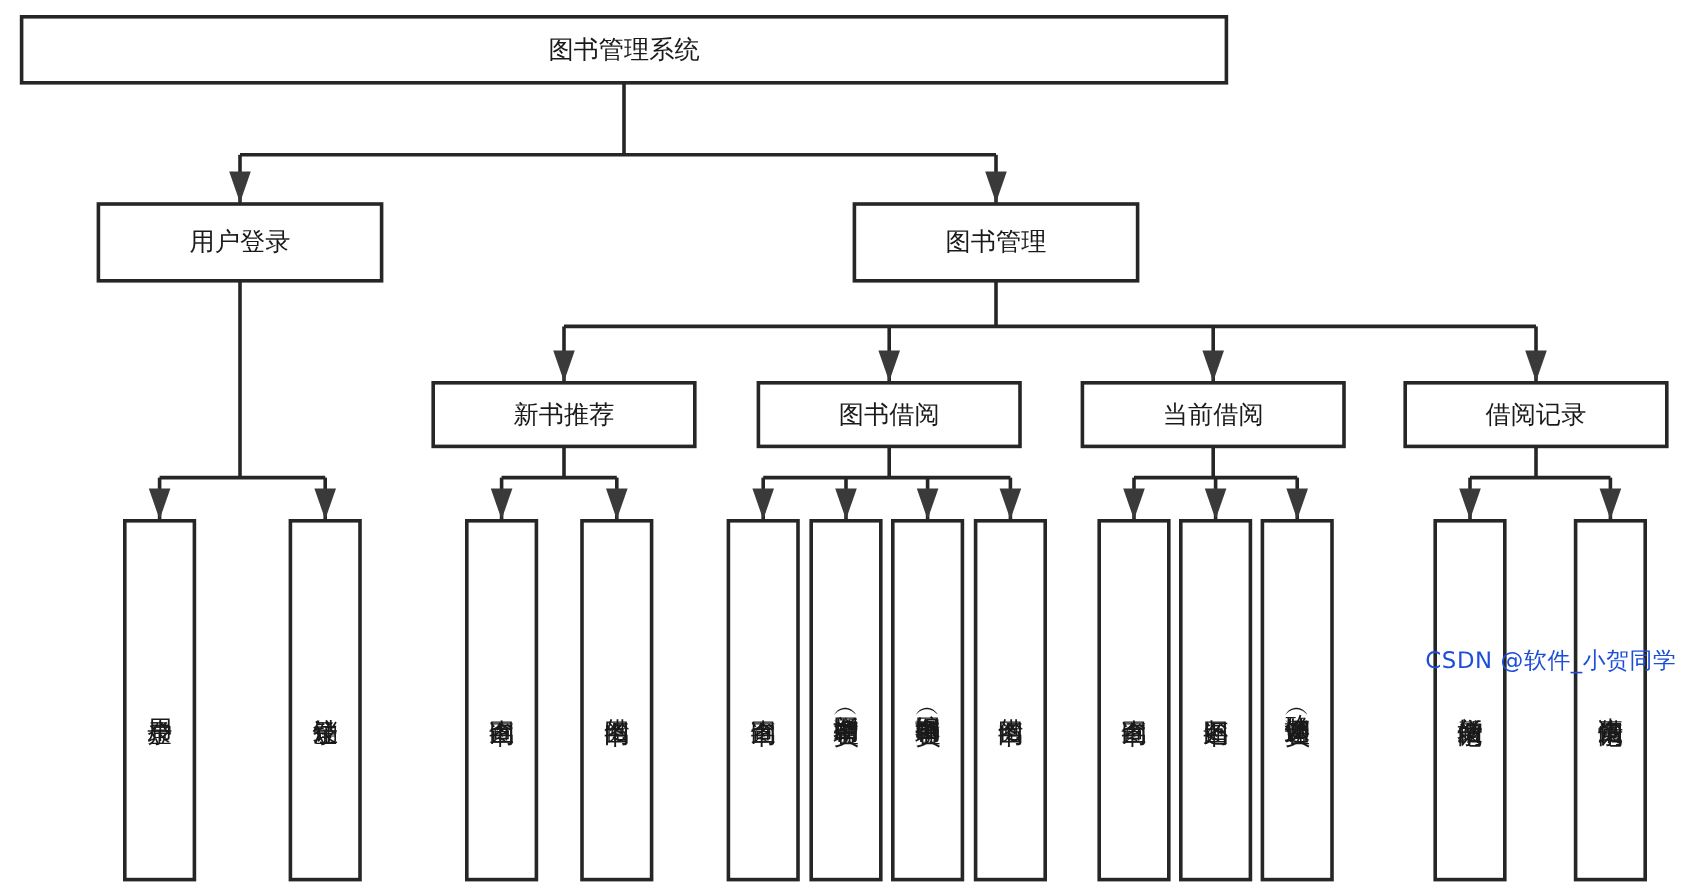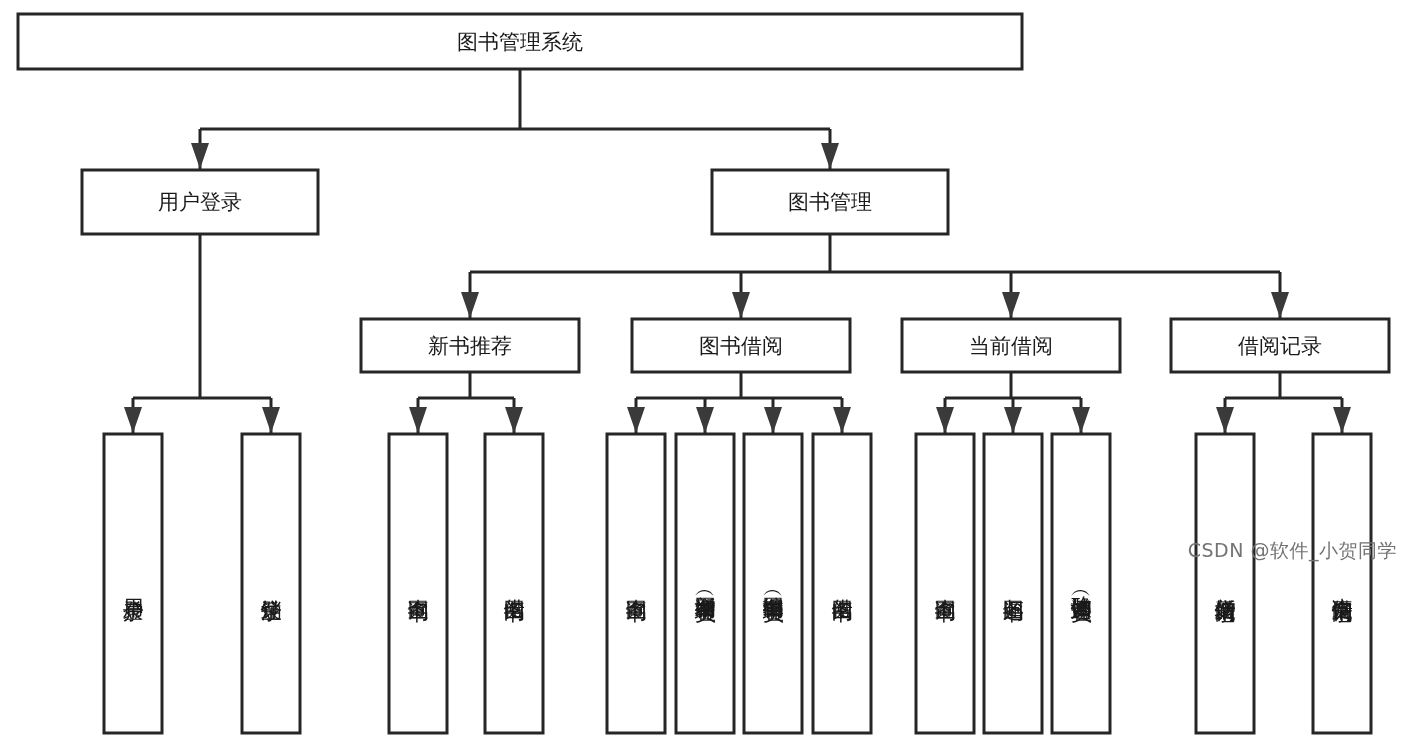--- a/index.html
+++ b/index.html
@@ -65,21 +65,21 @@
     align-items: center;
     justify-content: center;
     pointer-events: none;
   }
   .watermark {
     position: absolute;
     right: 8px;
     bottom: 8px;
     font-family: "DejaVu Sans", "Liberation Sans", sans-serif;
     font-size: 19px;
-    color: #737373;
+    color: #1d4ed8;
     letter-spacing: 0.5px;
     white-space: nowrap;
   }
 </style>
 </head>
 <body>
 
 <div id="diagram-root">
   <svg id="diagram-svg" viewBox="0 0 1405 747" xmlns="http://www.w3.org/2000/svg">
     <g id="connectors-layer">

